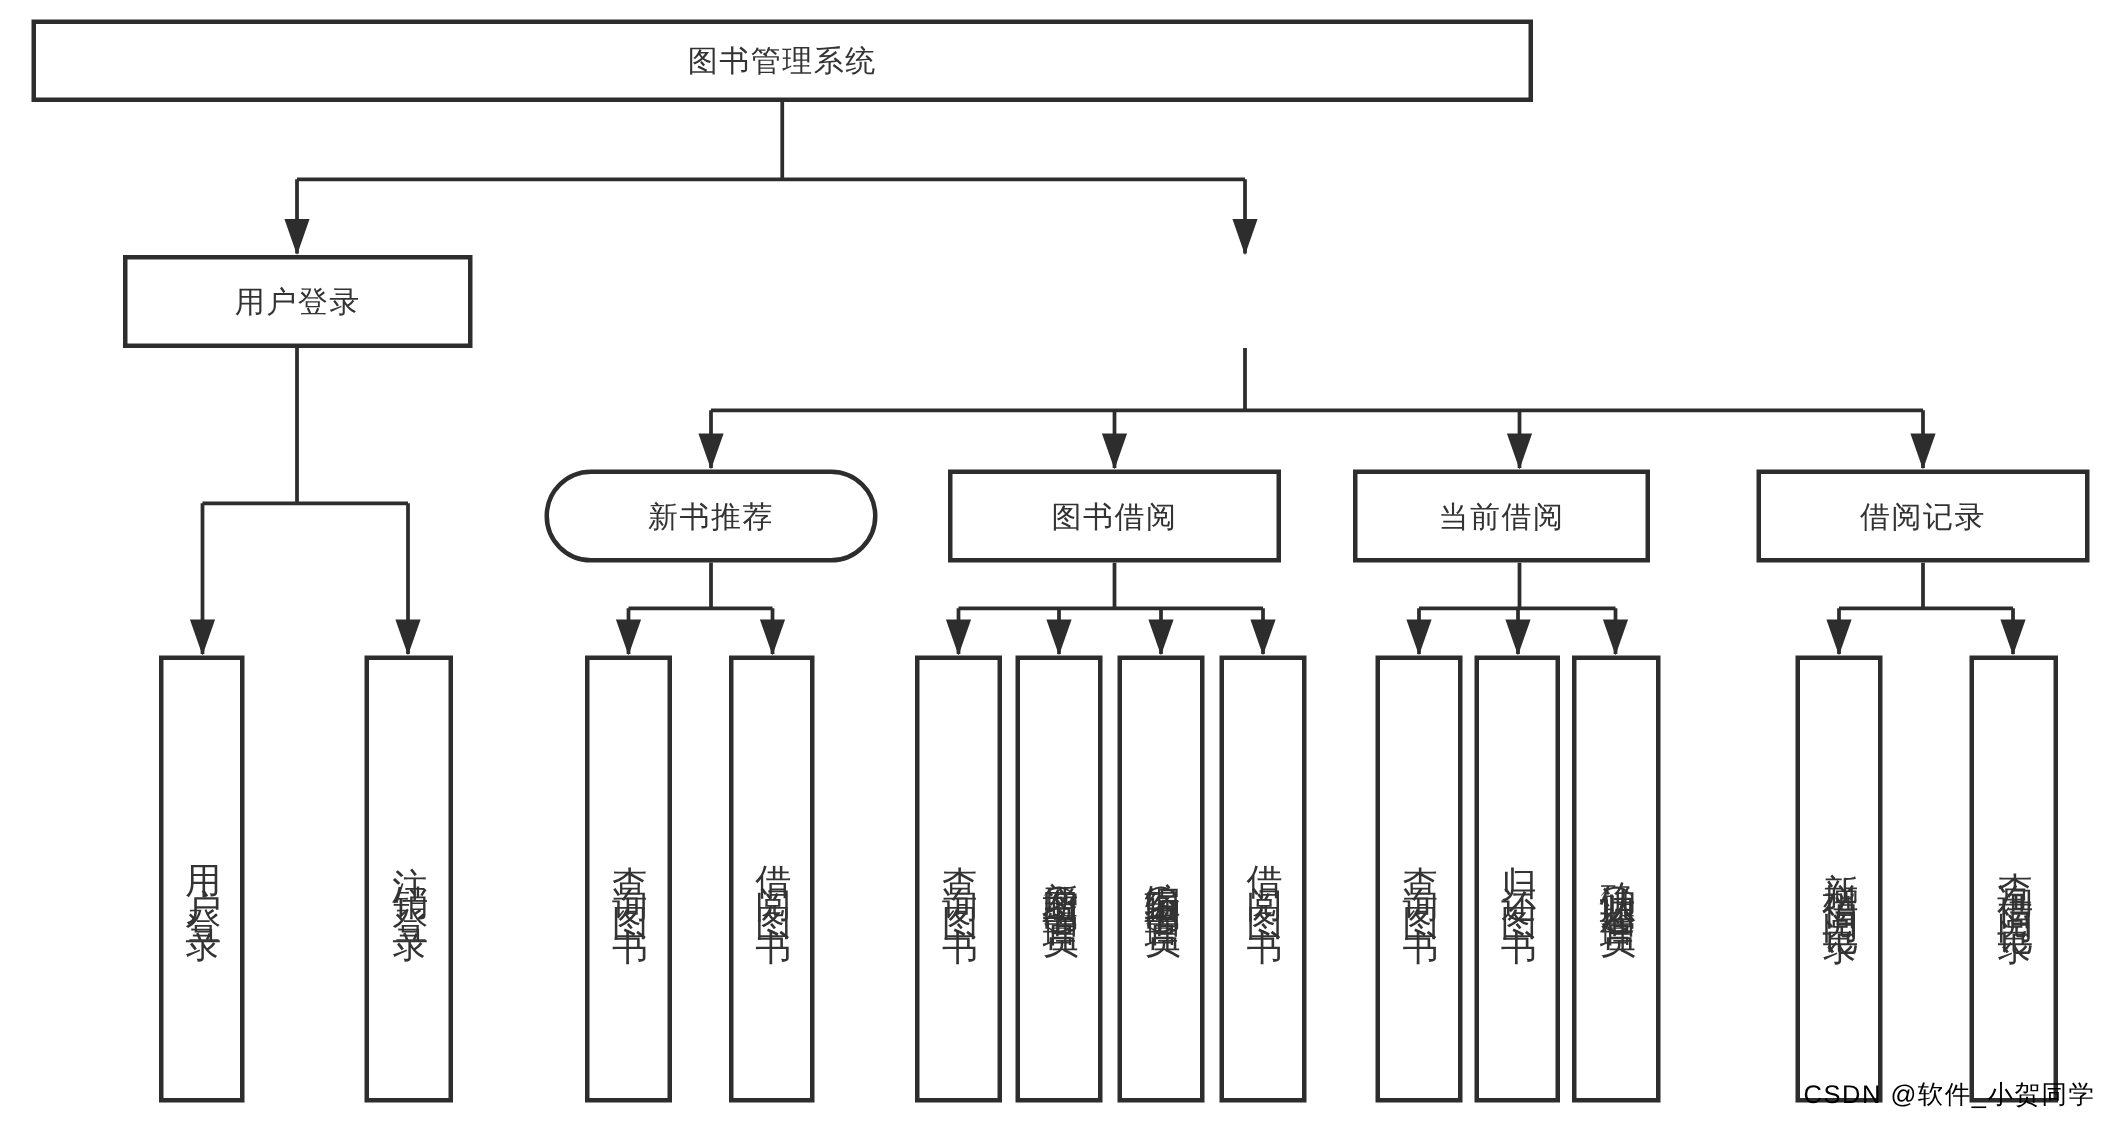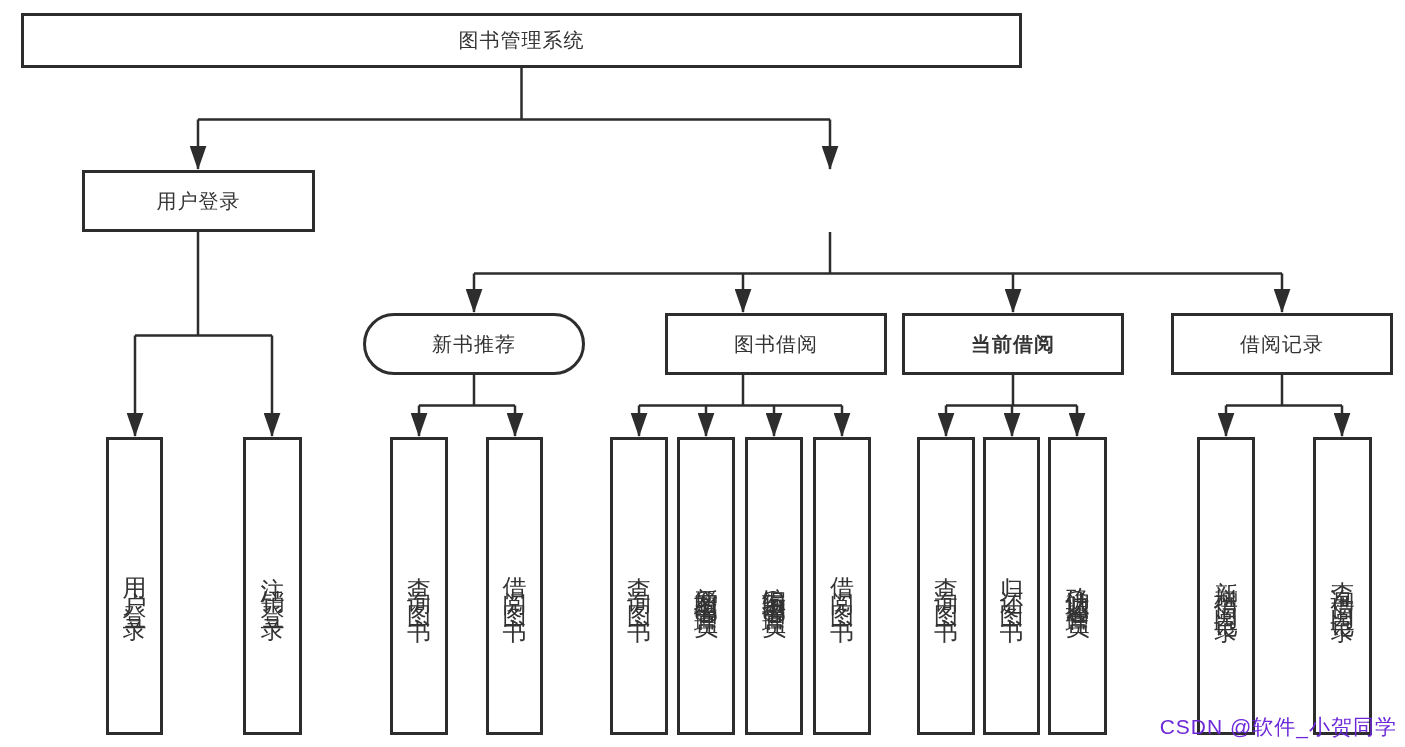--- a/index.html
+++ b/index.html
@@ -30,22 +30,22 @@
     writing-mode:vertical-rl;
     text-orientation:mixed;
     line-height:1;
   }
   .ls-wide span{letter-spacing:14px;}
   .ls-mid  span{letter-spacing:8px;}
   .ls-tight span{letter-spacing:4px;}
   #watermark{
     position:absolute;
     right:8px;bottom:6px;
-    font-size:21px;
-    color:#6d28d9;
+    font-size:17px;
+    color:#000000;
     letter-spacing:1px;
     white-space:nowrap;
   }
 </style>
 </head>
 <body>
 
 <div id="canvas">
 
   <svg id="connectors" viewBox="0 0 1405 747" xmlns="http://www.w3.org/2000/svg">
@@ -89,22 +89,22 @@
       <line x1="1226" y1="405.5" x2="1226" y2="436" marker-end="url(#arrow)"></line>
       <line x1="1342" y1="405.5" x2="1342" y2="436" marker-end="url(#arrow)"></line>
     </g>
   </svg>
 
   <div class="box" style="left:21px;top:13px;width:1001px;height:55px;">图书管理系统</div>
 
   <div class="box" style="left:82px;top:170px;width:233px;height:62px;">用户登录</div>
 
   <div class="box" style="left:363px;top:313px;width:222px;height:62px;border-radius:31px;">新书推荐</div>
-  <div class="box" style="left:632px;top:313px;width:222px;height:62px;margin-left:33px;">图书借阅</div>
-  <div class="box" style="left:902px;top:313px;width:222px;height:62px;font-weight:bold;">当前借阅</div>
+  <div class="box" style="left:632px;top:313px;width:222px;height:62px;">图书借阅</div>
+  <div class="box" style="left:902px;top:313px;width:198px;height:62px;">当前借阅</div>
   <div class="box" style="left:1171px;top:313px;width:222px;height:62px;">借阅记录</div>
 
   <div class="box vbox ls-wide" style="left:106px;top:437px;width:57px;height:298px;">
     <span>用户登录</span>
     </div>
   <div class="box vbox ls-wide" style="left:243px;top:437px;width:59px;height:298px;">
     <span>注销登录</span>
     </div>
 
   <div class="box vbox ls-wide" style="left:390px;top:437px;width:58px;height:298px;">

